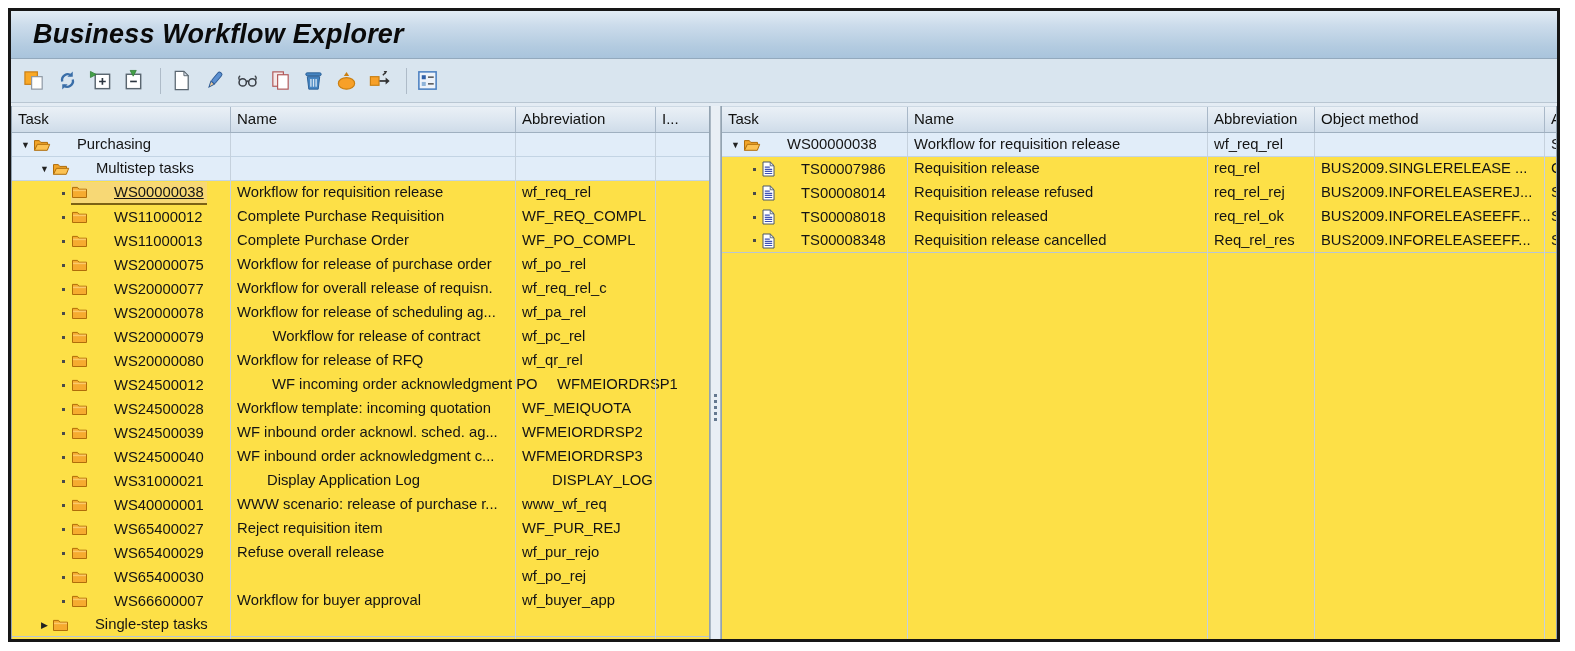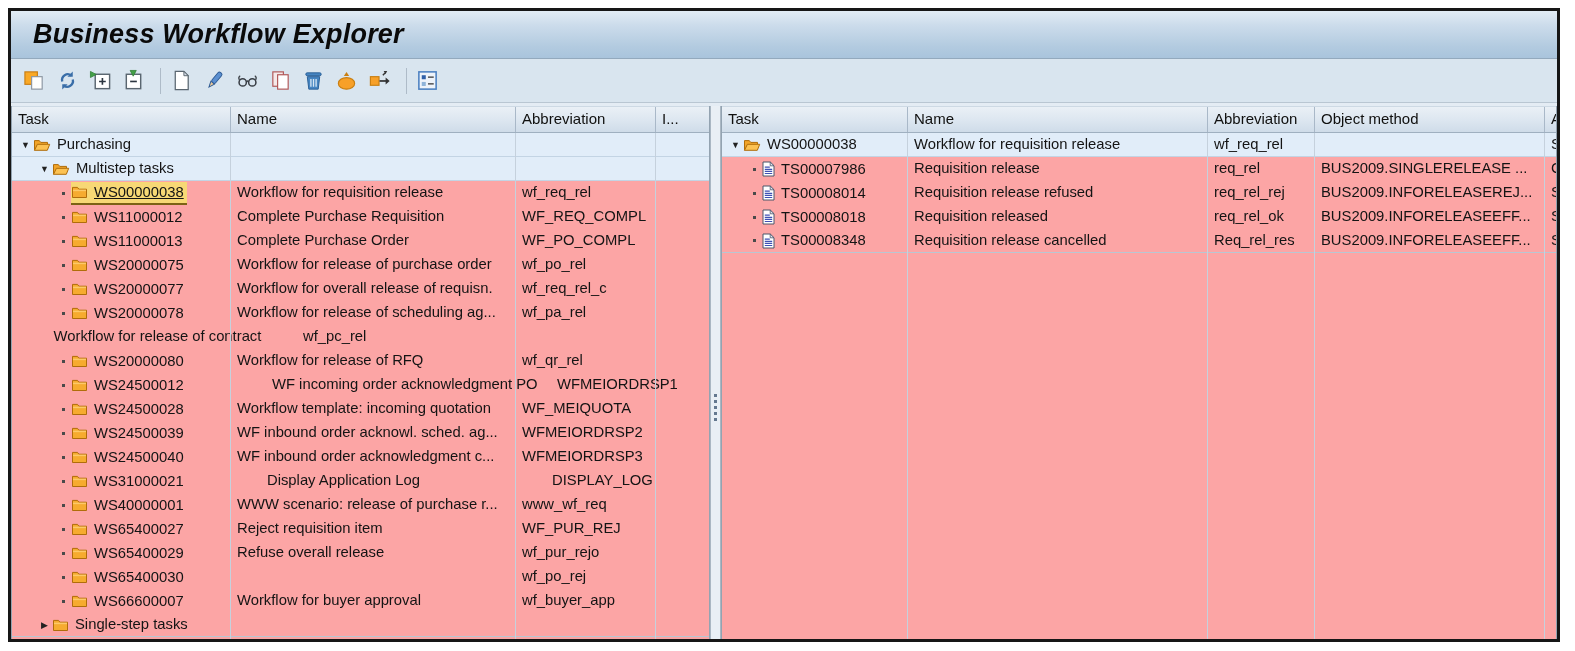--- a/index.html
+++ b/index.html
@@ -29,21 +29,21 @@
     border-bottom:1px solid #b9c6d2;display:flex;align-items:center;padding-left:10px;
   }
   .tbtn{
     width:28px;height:28px;display:flex;align-items:center;justify-content:center;
     background:transparent;border:1px solid transparent;margin-right:3px;cursor:pointer;
   }
   .tbtn svg{width:23px;height:23px;display:block;}
   .tsep{width:1px;height:26px;background:#aebbc8;margin:0 7px;}
   
   .content{flex:1;display:flex;background:#e4ecf4;padding-top:3px;min-height:0;}
-  .panel{background:#fca5a5;display:flex;flex-direction:column;box-sizing:border-box;
+  .panel{background:#fde047;display:flex;flex-direction:column;box-sizing:border-box;
     border-left:1px solid #93a3b1;border-right:1px solid #93a3b1;min-width:0;}
   .panel.left{width:699px;flex:0 0 699px;}
   .panel.right{flex:1;}
   .phead{
     height:25px;flex:0 0 25px;display:flex;
     background:linear-gradient(to bottom,#eaf0f6 0%,#dce6f0 55%,#cfdce9 100%);
     border-bottom:1px solid #9fb0c0;border-top:1px solid #cdd9e4;
   }
   .hcell{
     font-size:15px;line-height:23px;padding-left:6px;box-sizing:border-box;
@@ -65,21 +65,21 @@
   .expander{
     width:15px;flex:0 0 15px;font-size:9px;color:#222;text-align:center;cursor:pointer;
     line-height:24px;
   }
   .bullet{
     width:15px;flex:0 0 15px;display:flex;align-items:center;justify-content:center;
   }
   .bullet::after{content:"";width:3px;height:3px;background:#4a4a4a;display:block;}
   .ticon{flex:0 0 auto;display:flex;align-items:center;margin-right:3px;}
   .ticon svg{display:block;}
-  .tlabel{padding:0 3px;cursor:default;}
+  .tlabel{padding:0 3px;cursor:default;margin-left:20px;}
   .selwrap{
     display:inline-flex;align-items:center;background:#f7d875;
     border-bottom:2px solid #7c6214;height:21px;
   }
   .selwrap .tlabel{text-decoration:underline;}
   
   .splitter{
     width:11px;flex:0 0 11px;background:#e9eff5;
     border-left:1px solid #aab7c3;border-right:1px solid #aab7c3;
     position:relative;cursor:col-resize;box-sizing:border-box;
@@ -344,20 +344,31 @@
                   <path d="M2 5.4h13" stroke="#fcc969" stroke-width="1.5"></path>
                 </svg>
               </span>
               <span class="tlabel">WS20000078</span>
             </div>
             <div class="cell" style="width: 285px;">Workflow for release of scheduling ag...</div>
             <div class="cell" style="width: 140px;">wf_pa_rel</div>
             <div class="cell flex"></div>
           </div>
           <div class="row">
+            <div class="cell treecell" style="width: 219px;">
+              <span class="indent" style="width: 44px;"></span>
+              <span class="bullet"></span>
+              <span class="ticon">
+                <svg width="17" height="14" viewBox="0 0 17 14">
+                  <path d="M1.5 12.5V2.4h5l1.4 1.8h7.6v8.3z" fill="#f6ab2f" stroke="#b06d0a" stroke-width="1"></path>
+                  <path d="M2 5.4h13" stroke="#fcc969" stroke-width="1.5"></path>
+                </svg>
+              </span>
+              <span class="tlabel">WS20000079</span>
+            </div>
             <div class="cell" style="width: 285px; text-align: center;">Workflow for release of contract</div>
             <div class="cell" style="width: 140px;">wf_pc_rel</div>
             <div class="cell flex"></div>
           </div>
           <div class="row">
             <div class="cell treecell" style="width: 219px;">
               <span class="indent" style="width: 44px;"></span>
               <span class="bullet"></span>
               <span class="ticon">
                 <svg width="17" height="14" viewBox="0 0 17 14">

